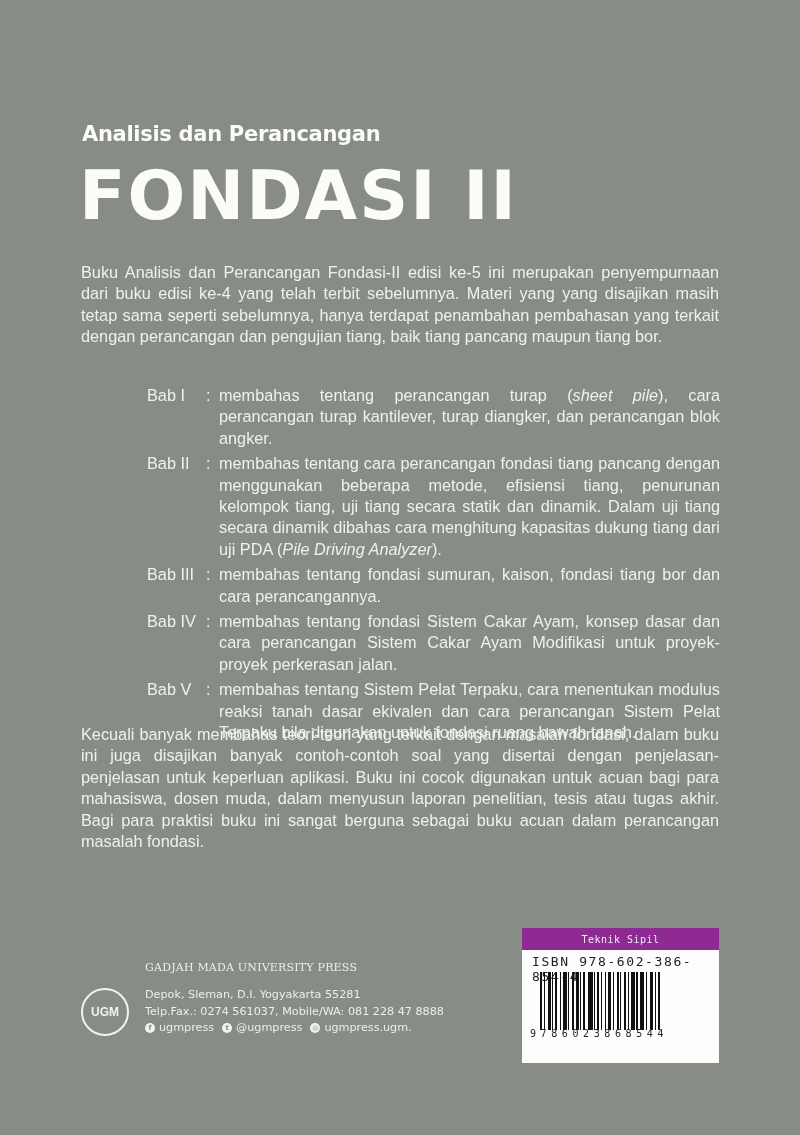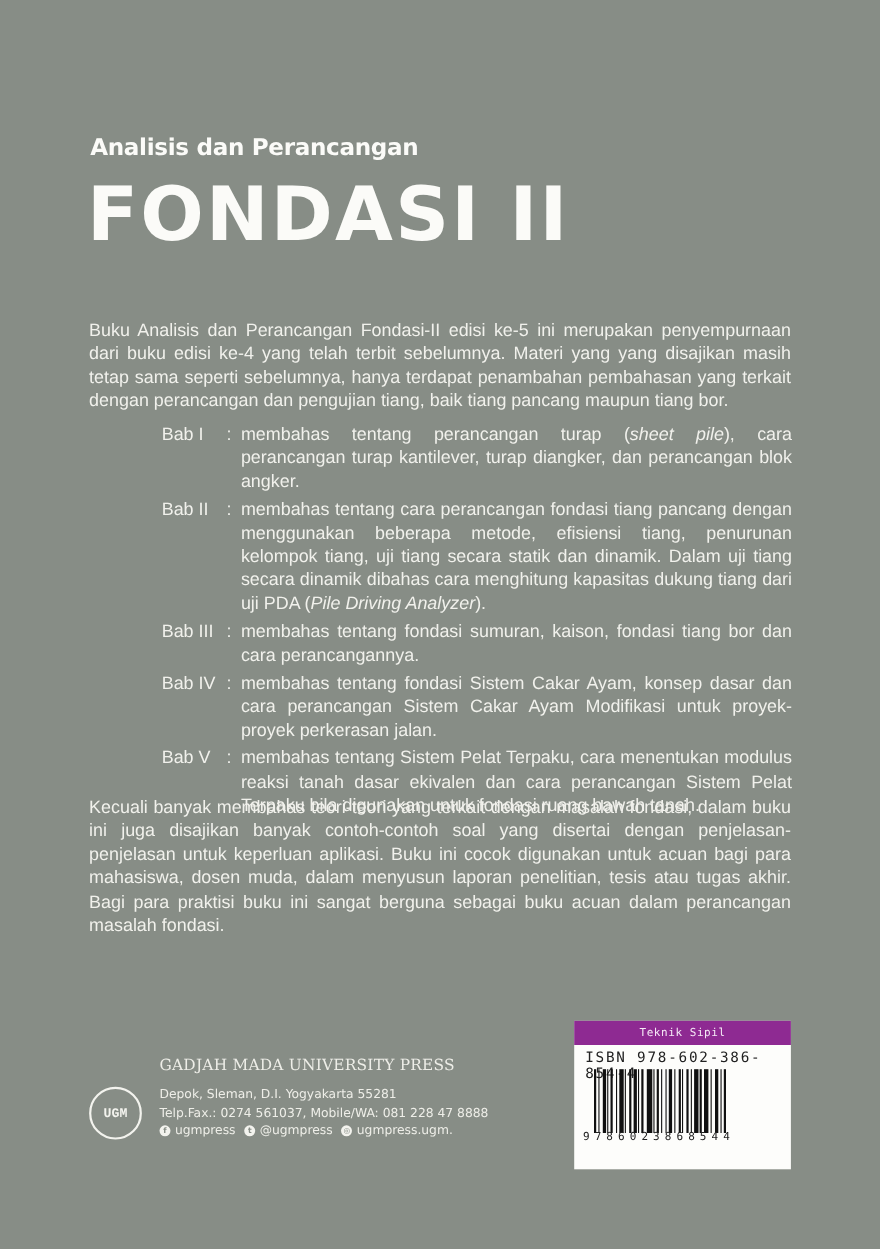--- a/index.html
+++ b/index.html
@@ -20,38 +20,38 @@
       position: absolute; left: 79px; top: 160px;
       font-family: "DejaVu Sans", sans-serif;
       font-weight: bold; font-size: 68px; letter-spacing: 2px;
       color: #fbfbf8; line-height: 72px;
     }
     .para {
       position: absolute; left: 81px; width: 638px;
       font-size: 16.3px; line-height: 21.4px;
       text-align: justify; color: #f1f1ec;
     }
-    #intro { top: 262px; margin-top: 28px; }
+    #intro { top: 262px; }
     #closing { top: 724px; }
     .chapters { position: absolute; left: 106px; top: 385px; width: 614px; }
     .chapter { display: flex; font-size: 16.3px; line-height: 21.4px; margin-bottom: 4px; color: #f1f1ec; margin-left: 41px; }
     .ch-label { width: 59px; flex: none; }
     .ch-colon { width: 13px; flex: none; }
     .ch-text { flex: 1; text-align: justify; }
     .ch-text i { font-style: italic; }
     .publisher-name {
       position: absolute; left: 145px; top: 961px;
-      font-family: "DejaVu Serif", serif; font-size: 14px; letter-spacing: 0.2px;
+      font-family: "DejaVu Serif", serif; font-size: 11px; letter-spacing: 0.2px;
       color: #eeeee8;
     }
     .logo {
       position: absolute; left: 81px; top: 988px; width: 48px; height: 48px;
       border: 2px solid #f3f3ee; border-radius: 50%; box-sizing: border-box;
       display: flex; align-items: center; justify-content: center;
-      font-family: Liberation Mono, monospace; font-weight: bold; font-size: 12px; color: #f3f3ee;
+      font-family: Liberation Sans, sans-serif; font-weight: bold; font-size: 12px; color: #f3f3ee;
     }
     .addr {
       position: absolute; left: 145px; top: 987px;
       font-family: "DejaVu Sans", sans-serif; font-size: 11.2px; line-height: 16.5px;
       color: #eeeee8;
     }
     .social { display: flex; gap: 8px; align-items: center; }
     .social span.item { display: inline-flex; align-items: center; gap: 4px; }
     .sicon {
       display: inline-block; width: 10px; height: 10px; border-radius: 50%;

